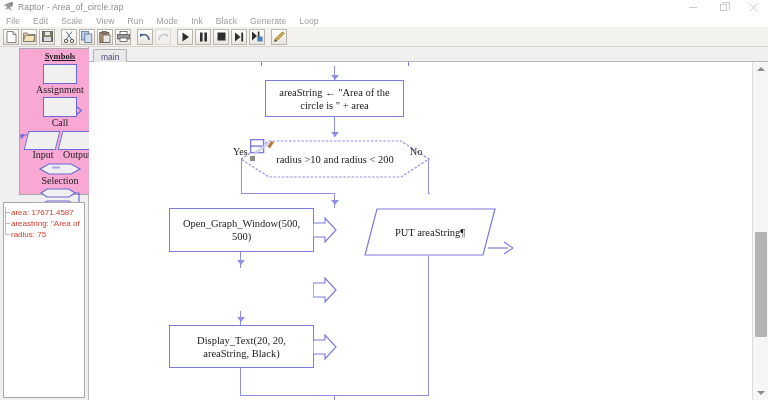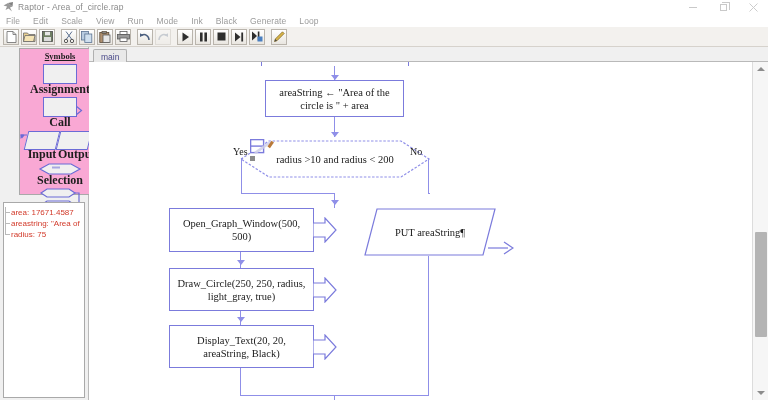--- a/index.html
+++ b/index.html
@@ -101,21 +101,21 @@
   }
   .symbols-box {
     position:absolute; left:3px; top:1px; width:82px; height:147px;
     background:#f9a8d4; border:1px solid #a9a9a9;margin-left:16px;
   }
   .symbols-title {
     text-align:center; font-size:8.5px; font-weight:bold; color:#1d1d1d;
     text-decoration:underline; margin-top:2px; font-family:"Liberation Serif", serif;
   }
   .sym-label {
-    text-align:center; font-size:12px; font-weight:bold; color:#1d1d1d;
+    text-align:center; font-size:10px; font-weight:normal; color:#1d1d1d;
     font-family:"Liberation Serif", serif; line-height:9px;
   }
   .sym-row { position:relative; }
   .shape { border:1.4px solid #6b6bd6; background:#f0f0f0; }
   .rect-assign { width:34px; height:20px; margin:3px auto 1px auto; }
   .rect-call { width:34px; height:20px; margin:3px auto 1px auto; position:relative; }
   .call-arrow {
     position:absolute; right:-7px; top:4px; width:7px; height:11px;
   }
   .io-wrap { display:flex; justify-content:flex-start; margin-top:4px; padding:0 6px; }
@@ -505,23 +505,20 @@
       </div>
       <span class="callarrow-big" style="left:224px; top:155px;">
         <svg width="24" height="26" viewBox="0 0 24 26">
             <path d="M0 6 L12 6 L12 1 L23 13 L12 25 L12 20 L0 20 Z" fill="#ffffff" stroke="#7b7bdc" stroke-width="1.2"></path>
           </svg>
       </span>
 
       <div class="fc-line fc-vline" style="left:151px; top:190px; height:16px;"></div>
       <div class="fc-line" style="left:148px; top:198px; width:0; height:0; background:transparent; border-left:4px solid transparent; border-right:4px solid transparent; border-top:5px solid #8f8fe8;"></div>
 
-      <div class="fc-box" style="left:80px; top:206px; width:145px; height:43px;">
-        <span>Draw_Circle(250, 250, radius, light_gray, true)</span>
-      </div>
       <span class="callarrow-big" style="left:224px; top:215px;">
         <svg width="24" height="26" viewBox="0 0 24 26">
             <path d="M0 6 L12 6 L12 1 L23 13 L12 25 L12 20 L0 20 Z" fill="#ffffff" stroke="#7b7bdc" stroke-width="1.2"></path>
           </svg>
       </span>
 
       <div class="fc-line fc-vline" style="left:151px; top:249px; height:14px;"></div>
       <div class="fc-line" style="left:148px; top:255px; width:0; height:0; background:transparent; border-left:4px solid transparent; border-right:4px solid transparent; border-top:5px solid #8f8fe8;"></div>
 
       <div class="fc-box" style="left:80px; top:263px; width:145px; height:43px;">

